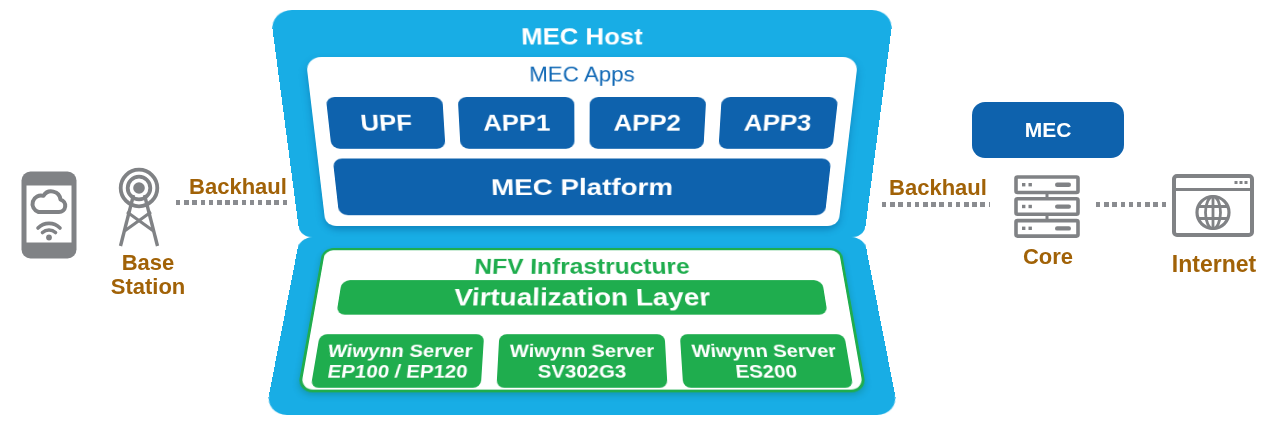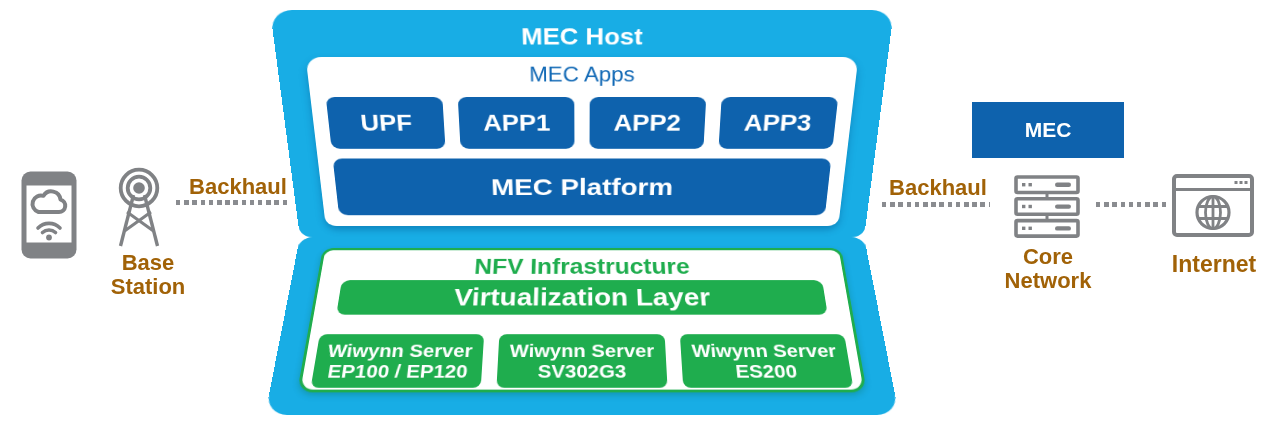--- a/index.html
+++ b/index.html
@@ -33,21 +33,21 @@
              font-weight:bold;font-size:27px;}
   .virt-bar{position:absolute;top:38px;left:24px;right:24px;height:42px;background:#1FAD4E;
             border-radius:9px;display:flex;align-items:center;justify-content:center;
             color:#fff;font-weight:bold;font-size:30px;}
   .servers-row{position:absolute;top:103px;left:10px;right:10px;height:60px;display:flex;gap:16px;}
   .server-box{flex:1;background:#1FAD4E;border-radius:8px;display:flex;flex-direction:column;
               align-items:center;justify-content:center;color:#fff;font-weight:bold;
               font-size:21px;line-height:23px;text-align:center;}
   
   .orchestrator{position:absolute;left:972px;top:102px;width:152px;height:56px;background:#0E62AD;
-                border-radius:0;display:flex;flex-direction:column;align-items:center;
+                border-radius:13px;display:flex;flex-direction:column;align-items:center;
                 justify-content:center;color:#fff;font-weight:bold;font-size:21px;line-height:24px;}
   svg{position:absolute;}
 </style>
 </head>
 <body>
 
 <div class="stage">
 
   <svg style="left:20px;top:170px" width="58" height="90" viewBox="0 0 58 90">
     <rect x="1.5" y="1.5" width="55" height="87" rx="9" fill="#808285"></rect>
@@ -133,21 +133,20 @@
         <rect x="15.5" y="51.6" width="3.4" height="3.4"></rect>
       <rect x="42" y="7.6" width="16" height="4.4" rx="2.2"></rect>
       <rect x="42" y="29.4" width="16" height="4.4" rx="2.2"></rect>
       <rect x="42" y="51.2" width="16" height="4.4" rx="2.2"></rect>
     </g>
     <path d="M34 17.5 V24 M34 39.3 V45.8" stroke="#808285" stroke-width="3"></path>
   </svg>
 
   <div class="gray-label" style="left:995px;top:245px;width:106px;font-size:22px;line-height:24px;">
     <div>Core</div>
-    <div>Network</div>
   </div>
 
   <div class="dotline" style="left:1096px;top:202px;width:74px;"></div>
 
   <svg style="left:1172px;top:174px" width="82" height="63" viewBox="0 0 82 63">
     <rect x="2" y="2" width="78" height="59" rx="3" fill="none" stroke="#808285" stroke-width="4"></rect>
     <path d="M2 15.5 H80" stroke="#808285" stroke-width="3"></path>
     <g fill="#808285">
       <rect x="62.5" y="7" width="3" height="3"></rect>
         <rect x="67.5" y="7" width="3" height="3"></rect>

